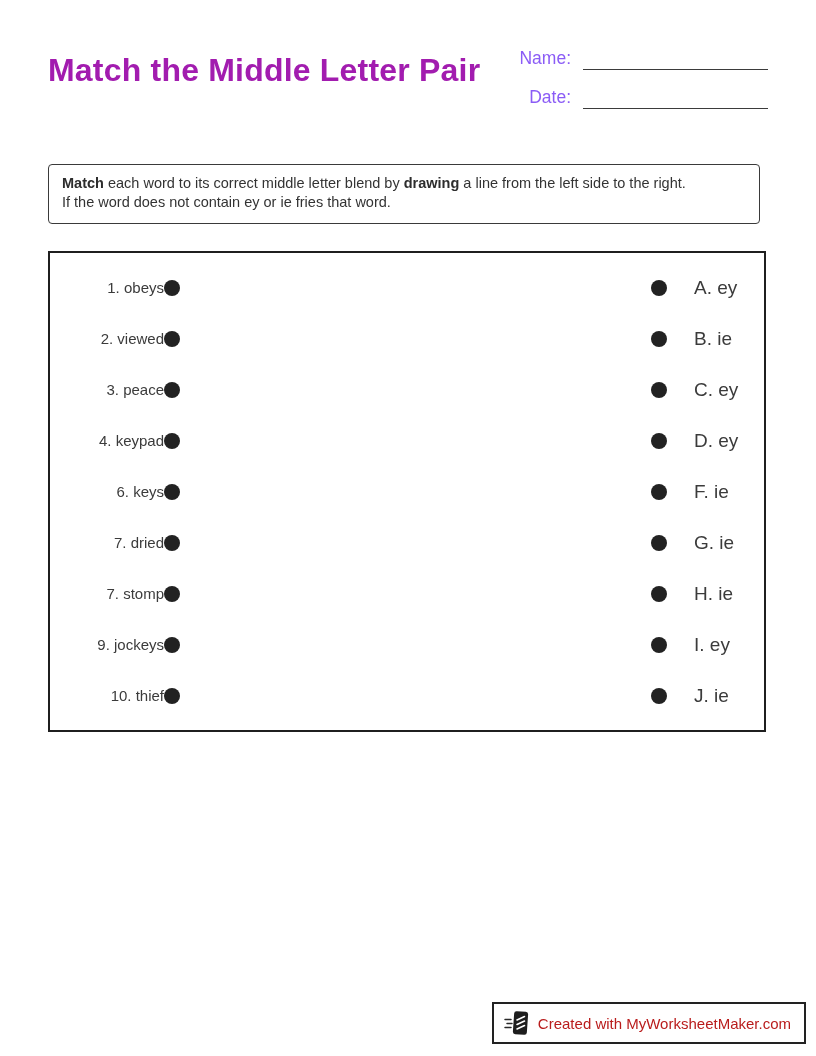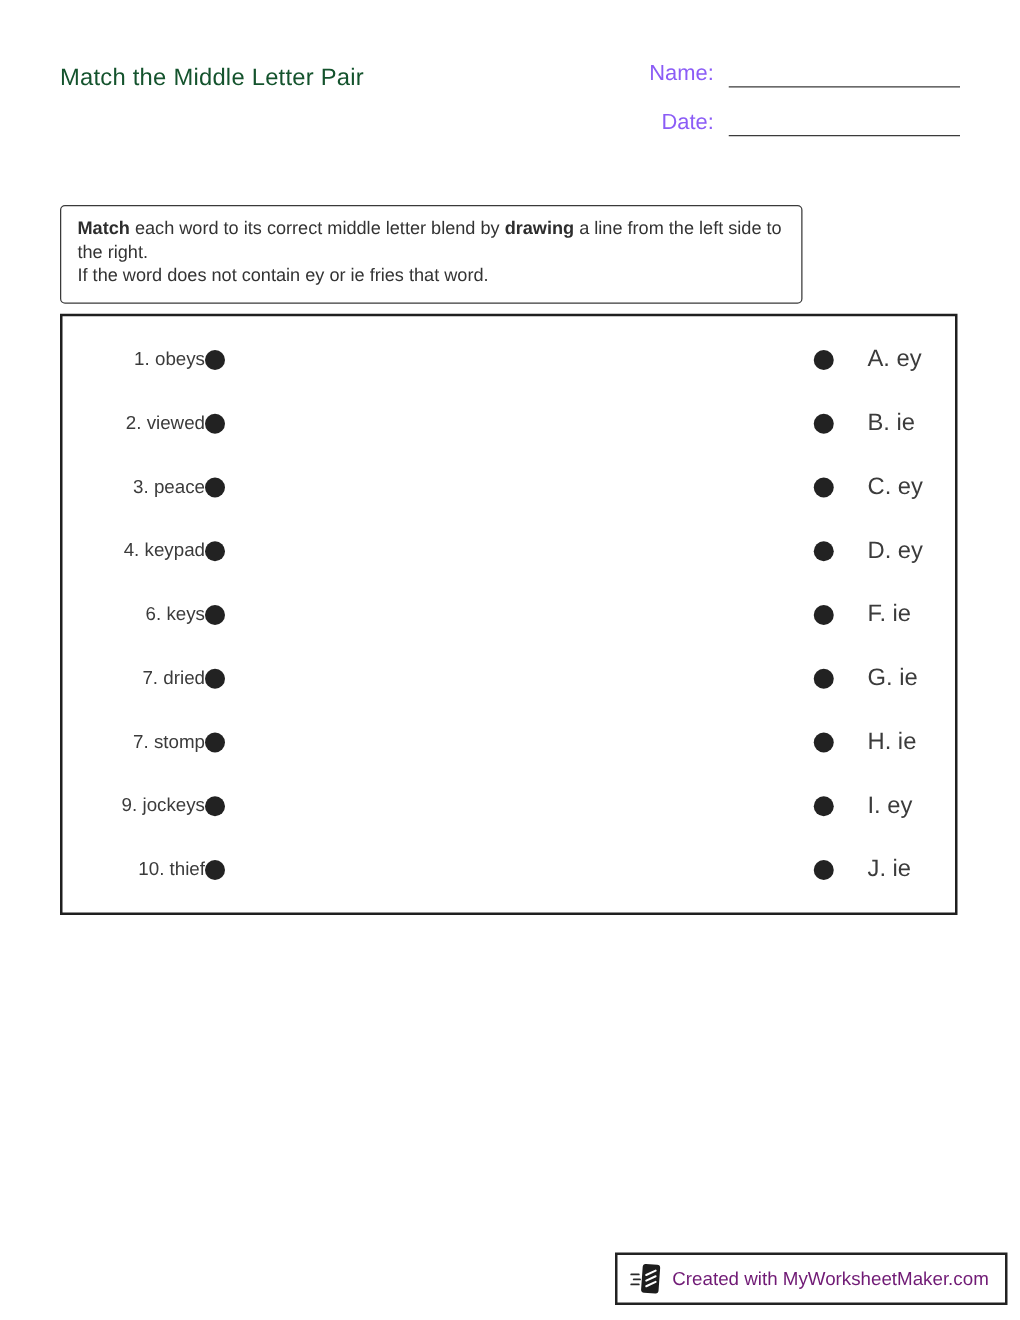--- a/index.html
+++ b/index.html
@@ -15,23 +15,23 @@
 
   
   .header {
     position: absolute;
     left: 48px; right: 48px; top: 48px;
     display: flex;
     justify-content: space-between;
     align-items: flex-start;
   }
   .title {
-    font-size: 19px;
-    font-weight: 400;
-    color: #14532d;
+    font-size: 32px;
+    font-weight: 700;
+    color: #a21caf;
     letter-spacing: 0.2px;
     padding-top: 4px;
   }
   .name-date {
     width: 262px;
     flex-shrink: 0;
   }
   .nd-row {
     display: flex;
     align-items: flex-end;
@@ -50,21 +50,21 @@
     width: 185px;
     height: 22px;
     border-bottom: 1.5px solid #3b3b3b;
     flex-shrink: 0;
   }
 
   
   .instructions {
     position: absolute;
     left: 48px; top: 164px;
-    width: 594px;
+    width: 712px;
     border: 1.5px solid #3a3a3a;
     border-radius: 4px;
     padding: 9px 13px 11px 13px;
     font-size: 14.5px;
     line-height: 19px;
     color: #333333;
   }
   .instructions b { font-weight: 700; color: #2d2d2d; }
 
   
@@ -113,21 +113,21 @@
     border: 2px solid #222222;
     background: #ffffff;
     display: flex;
     align-items: center;
     padding: 6px 13px 6px 10px;
     height: 42px;
   }
   .footer-logo { margin-right: 8px; display: inline-flex; }
   .footer-text {
     font-size: 15px;
-    color: #701a75;
+    color: #b91c1c;
   }
 </style>
 </head>
 <body>
 
 <div class="page">
 
   <div class="header">
     <div class="title">Match the Middle Letter Pair</div>
     <div class="name-date">

